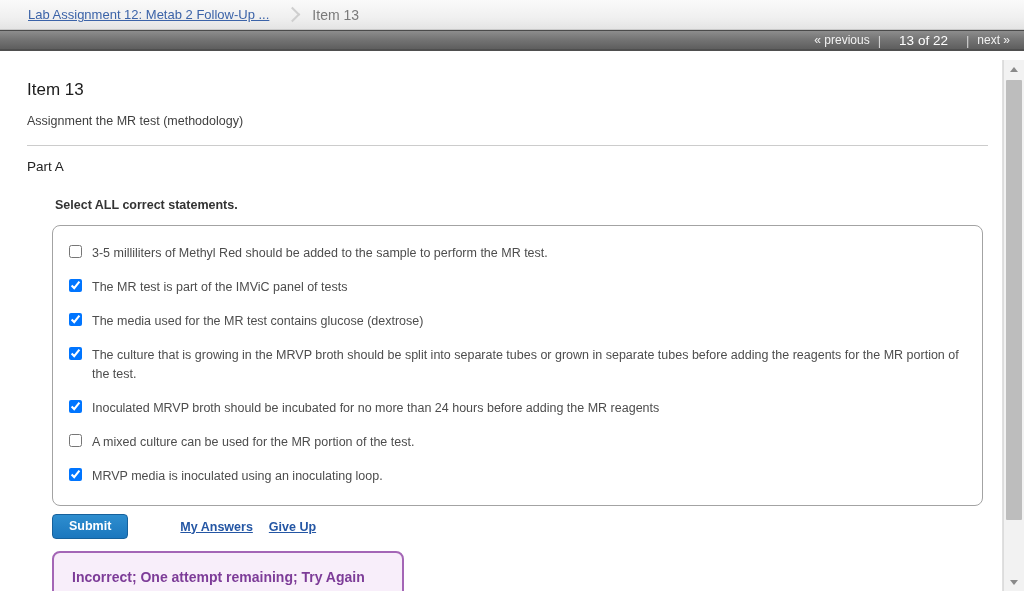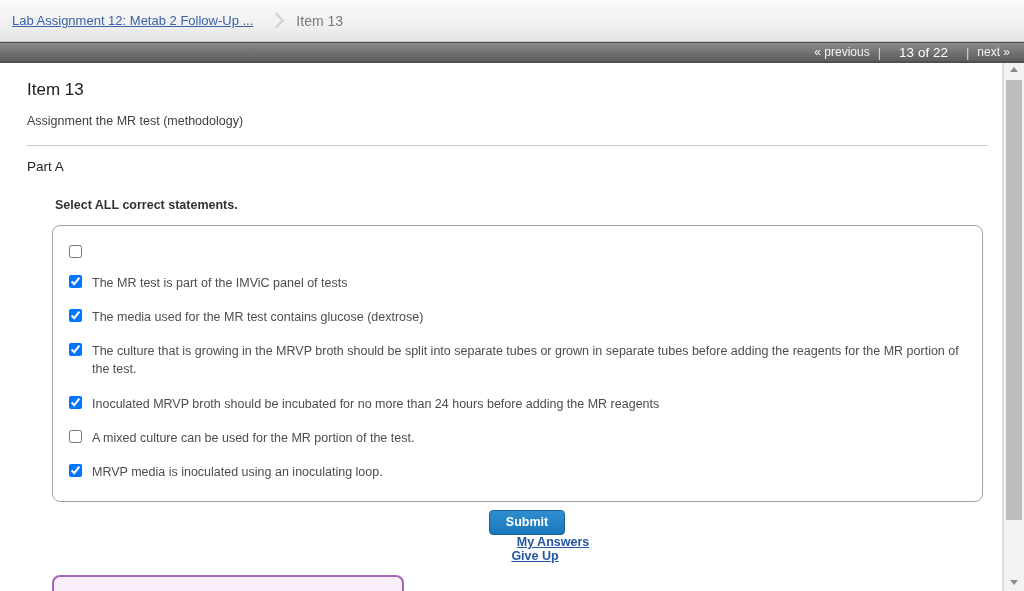--- a/index.html
+++ b/index.html
@@ -5,25 +5,25 @@
   * { margin: 0; padding: 0; box-sizing: border-box; }
   html, body { width: 1024px; height: 591px; overflow: hidden; }
   body {
     font-family: "Liberation Sans", "DejaVu Sans", sans-serif;
     background: #ffffff;
   }
   .page { position: relative; width: 1024px; height: 591px; overflow: hidden; background: #fff; }
 
   
   .crumb-bar {
-    height: 42px;
+    height: 30px;
     background: linear-gradient(180deg, #fafafa 0%, #f0f0f0 60%, #e4e4e4 100%);
     border-bottom: 1px solid #c9c9c9;
     display: flex; align-items: center;
-    padding-left: 12px;
+    padding-left: 28px;
     position: relative; z-index: 3;
   }
   .crumb-link {
     color: #3b63a8; font-size: 13px; text-decoration: underline; cursor: pointer;
   }
   .crumb-sep {
     width: 11px; height: 11px;
     border-top: 2px solid #cfcfcf; border-right: 2px solid #cfcfcf;
     transform: rotate(45deg);
     margin: 0 14px 0 18px;
@@ -69,21 +69,21 @@
   }
   .option-row { display: flex; align-items: flex-start; padding: 8px 0; }
   .option-row input[type="checkbox"] {
     width: 13px; height: 13px; margin: 1px 0 0 0; flex: 0 0 auto; cursor: pointer;
   }
   .option-label {
     font-size: 12.5px; color: #4d4d4d; line-height: 1.45; margin-left: 10px;
   }
 
   
-  .action-row { display: flex; align-items: center; margin: 8px 0 0 52px; flex-direction: column; }
+  .action-row { display: flex; align-items: center; margin: 8px 0 0 52px; }
   .submit-btn {
     background: linear-gradient(180deg, #2e8ecf 0%, #1b77be 100%);
     border: 1px solid #16619c;
     border-radius: 4px;
     color: #fff; font-size: 12.5px; font-weight: 700;
     padding: 4px 16px 5px 16px;
     cursor: pointer;
     font-family: "Liberation Sans", "DejaVu Sans", sans-serif;
   }
   .action-link {
@@ -156,20 +156,21 @@
     <div class="item-title">Item 13</div>
     <div class="item-subtitle">Assignment the MR test (methodology)</div>
     <hr class="rule">
     <div class="part-label">Part A</div>
     <div class="prompt-text">Select ALL correct statements.</div>
 
     <div class="answer-box" id="options-container">
 
     <div class="option-row">
         <input type="checkbox" style="">
+        <span class="option-label">3-5 milliliters of Methyl Red should be added to the sample to perform the MR test.</span>
       </div>
         <div class="option-row">
         <input type="checkbox" checked="" style="">
         <span class="option-label">The MR test is part of the IMViC panel of tests</span>
       </div>
         <div class="option-row">
         <input type="checkbox" checked="" style="">
         <span class="option-label">The media used for the MR test contains glucose (dextrose)</span>
       </div>
         <div class="option-row">

